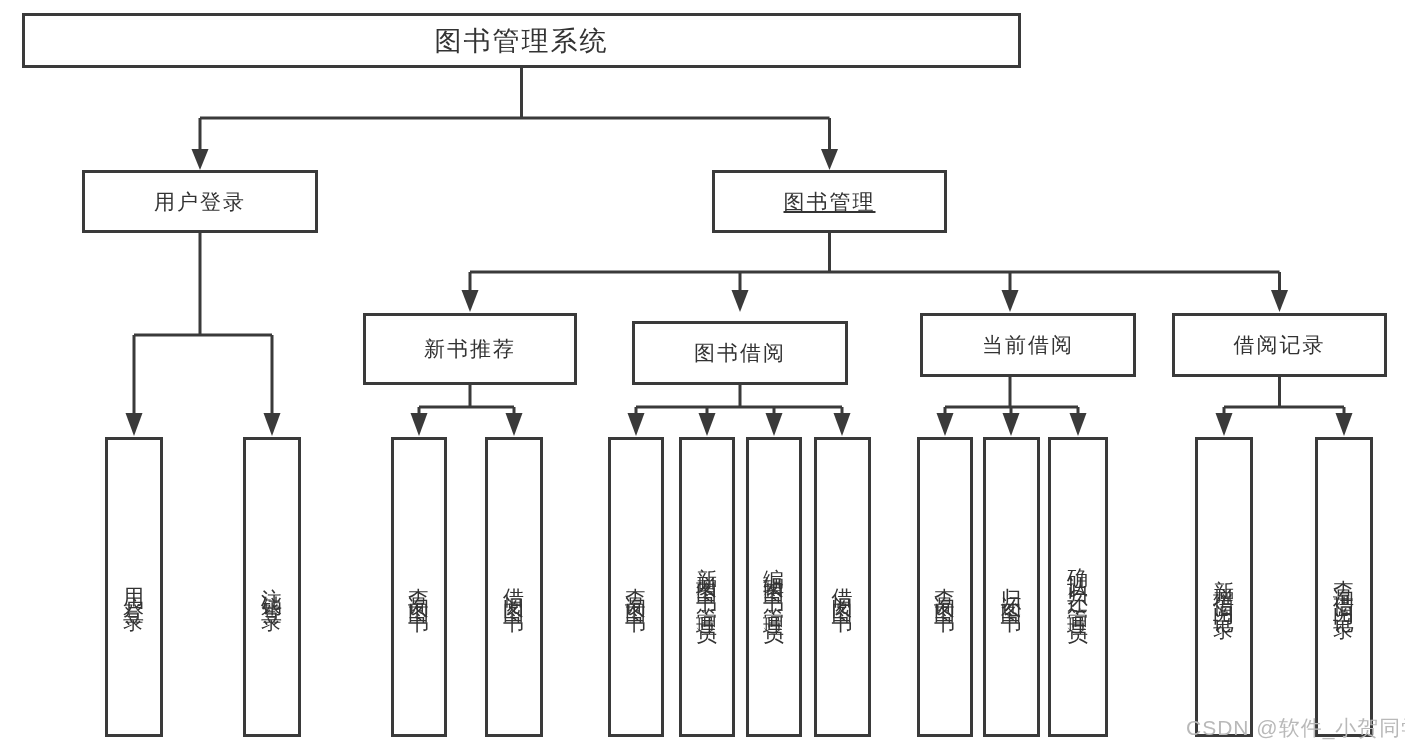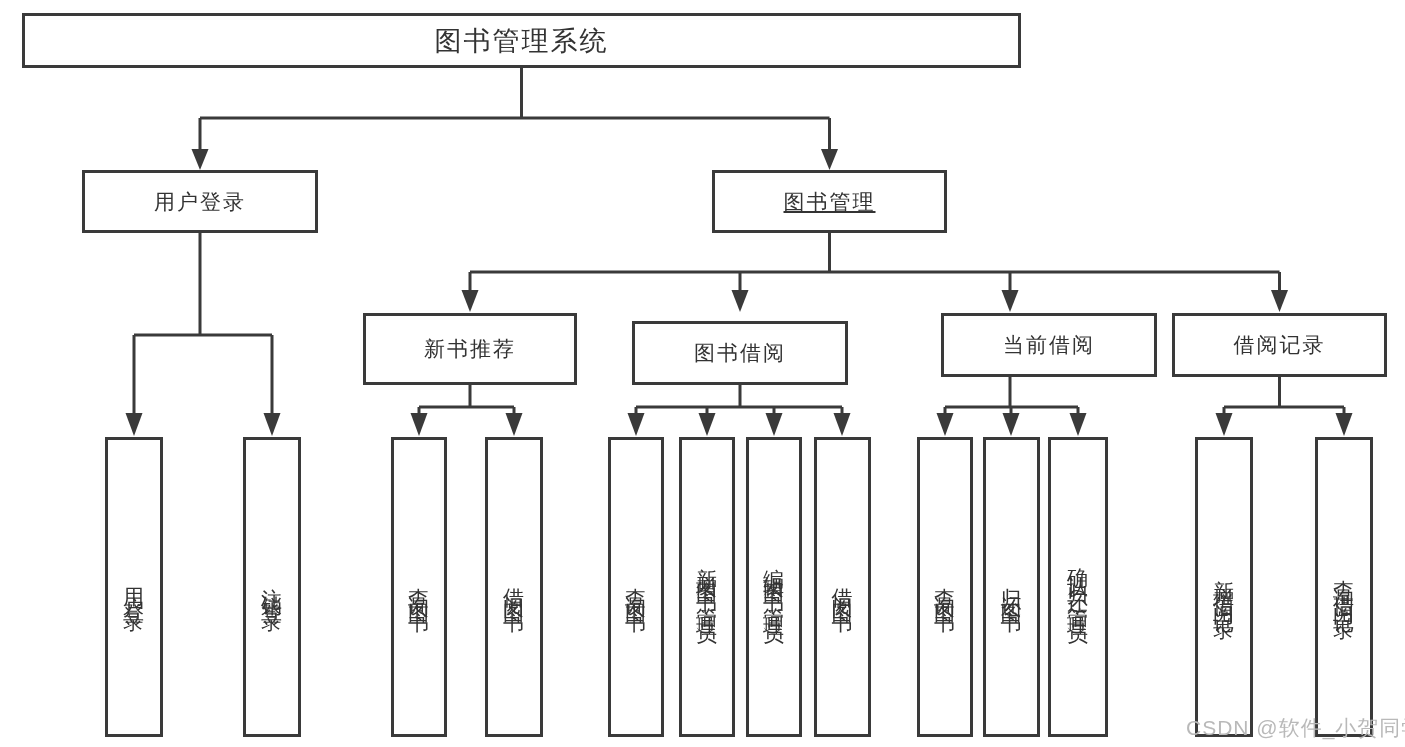--- a/index.html
+++ b/index.html
@@ -94,21 +94,21 @@
     </g>
   </svg>
 
   <div class="node root" style="left:22px; top:13px; width:999px; height:55px;">图书管理系统</div>
 
   <div class="node h" style="left:82px; top:170px; width:236px; height:63px;">用户登录</div>
   <div class="node h" style="left:712px; top:170px; width:235px; height:63px;text-decoration:underline;">图书管理</div>
 
   <div class="node h" style="left:363px; top:313px; width:214px; height:72px;">新书推荐</div>
   <div class="node h" style="left:632px; top:313px; width:216px; height:64px;margin-top:8px;">图书借阅</div>
-  <div class="node h" style="left:941px; top:313px; width:216px; height:64px;">当前借阅</div>
+  <div class="node h" style="left:920px; top:313px; width:216px; height:64px;">当前借阅</div>
   <div class="node h" style="left:1172px; top:313px; width:215px; height:64px;">借阅记录</div>
 
   <div class="node leaf" style="left:105px; top:437px; width:58px; height:300px;">
     <span class="vtext">用户登录</span>
   </div>
   <div class="node leaf" style="left:243px; top:437px; width:58px; height:300px;">
     <span class="vtext">注销登录</span>
   </div>
 
   <div class="node leaf" style="left:391px; top:437px; width:56px; height:300px;">

